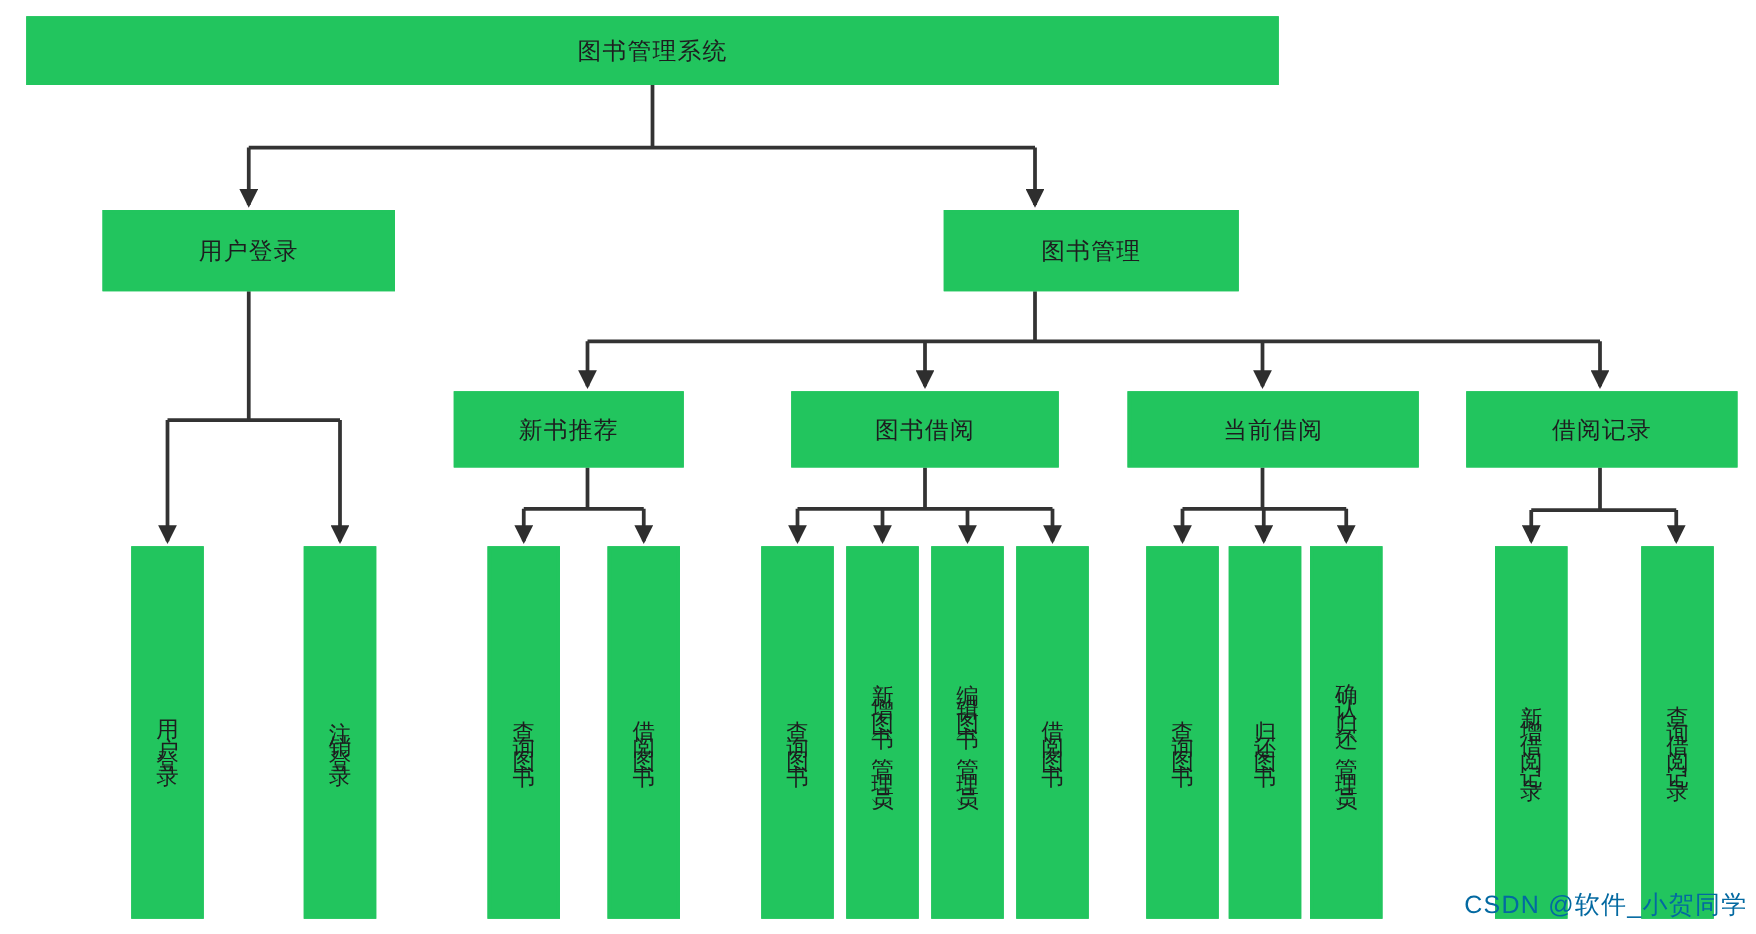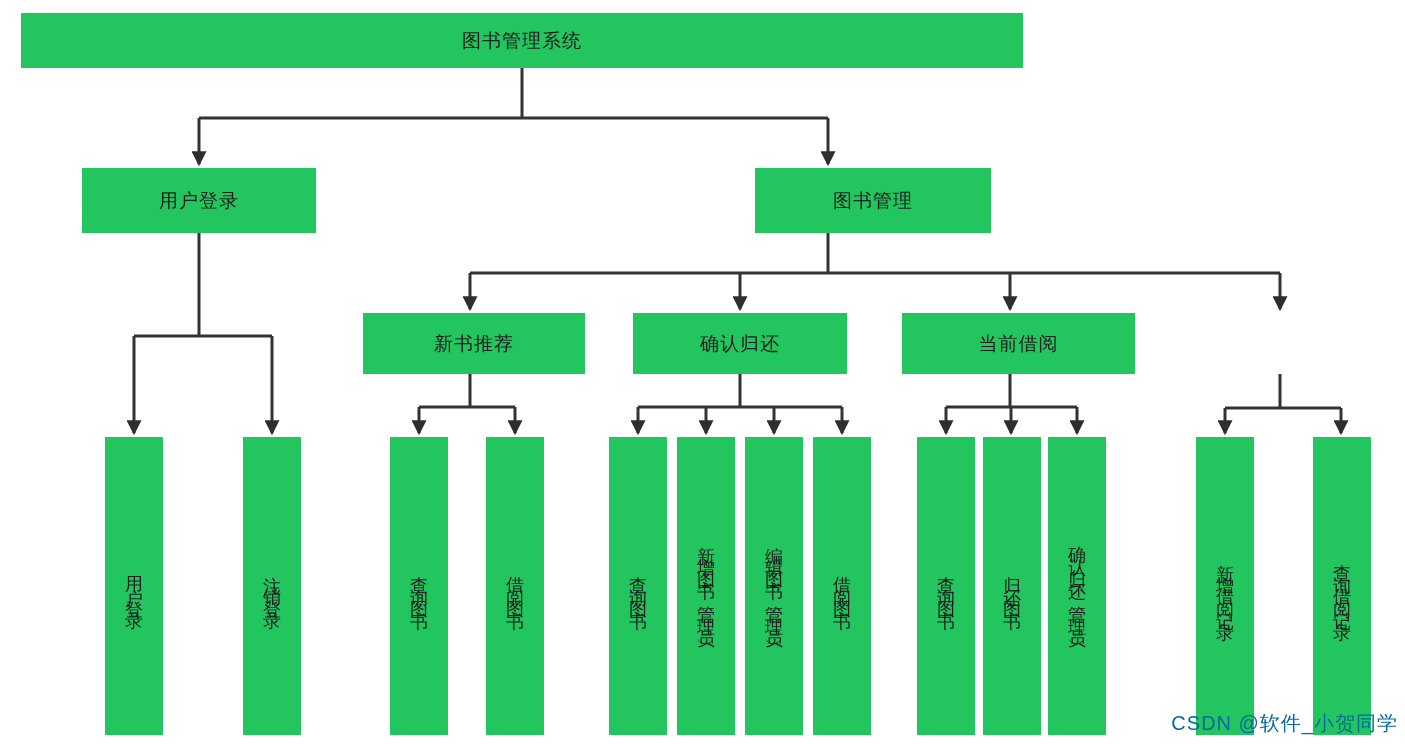--- a/index.html
+++ b/index.html
@@ -28,21 +28,21 @@
     text-orientation:mixed;
     font-size:18px;
     letter-spacing:12px;
     line-height:1;
     width:58px;height:298px;top:437px;
   }
   
   .n-root {left:21px;  top:13px;  width:1002px; height:55px;}
   .n-l2-0 {left:82px;  top:168px; width:234px;  height:65px;}
   .n-l2-1 {left:711px; top:168px; width:236px;  height:65px;margin-left:44px;}
-  .n-l3-0 {left:363px; top:313px; width:222px;  height:61px;}
+  .n-l3-0 {left:363px; top:313px; width:184px;  height:61px;}
   .n-l3-1 {left:633px; top:313px; width:214px;  height:61px;}
   .n-l3-2 {left:902px; top:313px; width:233px;  height:61px;}
   .n-l3-3 {left:1173px;top:313px; width:217px;  height:61px;}
   .p0 {left:105px;}  .p1 {left:243px;}
   .p2 {left:390px;}  .p3 {left:486px;}
   .p4 {left:609px;}  .p5 {left:677px;}  .p6 {left:745px;}  .p7 {left:813px;}
   .p8 {left:917px;}  .p9 {left:983px;}  .p10{left:1048px;}
   .p11{left:1196px;} .p12{left:1313px;}
   .watermark{
     position:absolute;
@@ -103,22 +103,23 @@
       <path d="M1341 408 V433" marker-end="url(#arrow)"></path>
     </g>
   </svg>
 
   <div class="box h-box n-root">图书管理系统</div>
 
   <div class="box h-box n-l2-0">用户登录</div>
   <div class="box h-box n-l2-1">图书管理</div>
 
   <div class="box h-box n-l3-0">新书推荐</div>
-  <div class="box h-box n-l3-1">确认归还</div>
+  <div class="box h-box n-l3-1">图书借阅</div>
   <div class="box h-box n-l3-2">当前借阅</div>
+  <div class="box h-box n-l3-3">借阅记录</div>
 
   <div class="box v-box p0">用户登录</div>
   <div class="box v-box p1">注销登录</div>
   <div class="box v-box p2">查询图书</div>
   <div class="box v-box p3">借阅图书</div>
   <div class="box v-box p4">查询图书</div>
   <div class="box v-box p5">新增图书（管理员）</div>
   <div class="box v-box p6">编辑图书（管理员）</div>
   <div class="box v-box p7">借阅图书</div>
   <div class="box v-box p8">查询图书</div>

